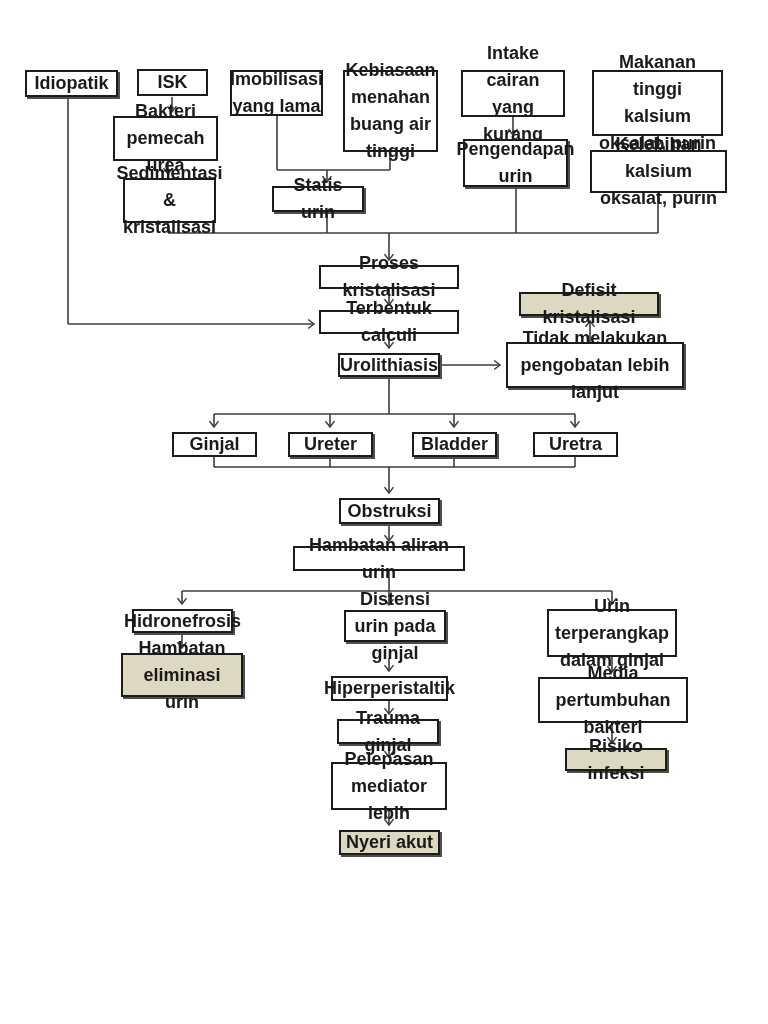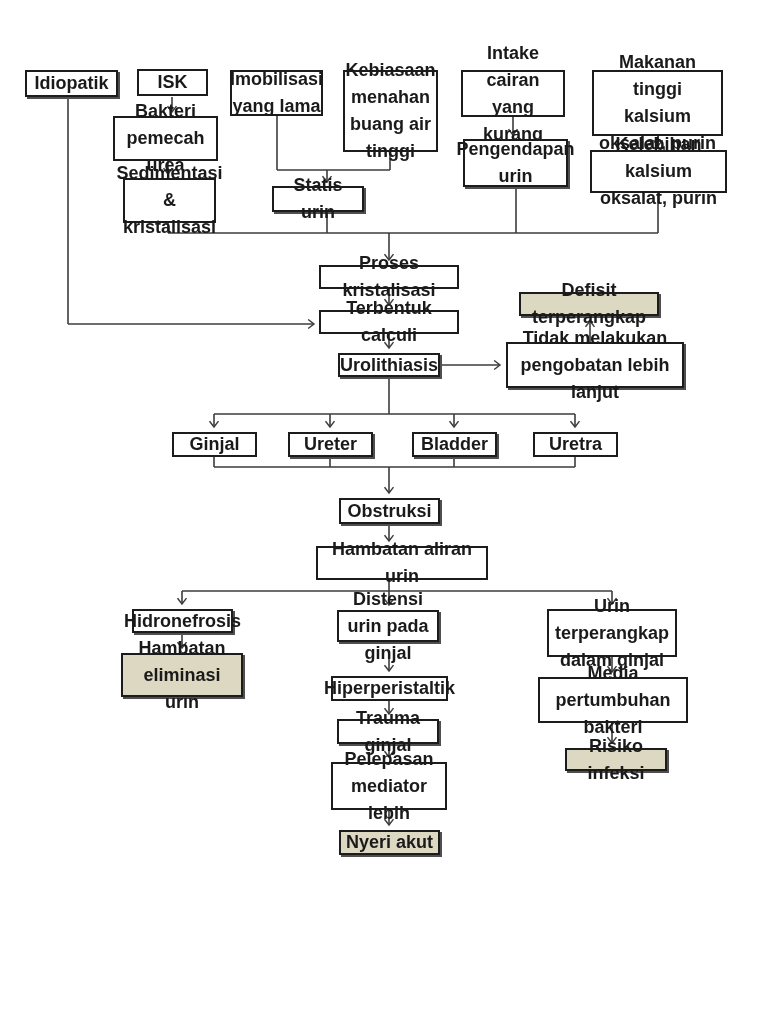--- a/index.html
+++ b/index.html
@@ -75,35 +75,35 @@
   <div class="node" style="left:592px;top:70px;width:131px;height:66px">Makanan tinggi kalsium oksalat, purin</div>
   <div class="node" style="left:113px;top:116px;width:105px;height:45px">Bakteri pemecah urea</div>
   <div class="node sh" style="left:463px;top:139px;width:105px;height:48px">Pengendapan urin</div>
   <div class="node" style="left:590px;top:150px;width:137px;height:43px">Kelebihan kalsium oksalat, purin</div>
   <div class="node" style="left:123px;top:178px;width:93px;height:45px">Sedimentasi &amp; kristalisasi</div>
   <div class="node sh" style="left:272px;top:186px;width:92px;height:26px">Statis urin</div>
 
   <div class="node" style="left:319px;top:265px;width:140px;height:24px">Proses kristalisasi</div>
   <div class="node" style="left:319px;top:310px;width:140px;height:24px">Terbentuk calculi</div>
   <div class="node sh" style="left:338px;top:353px;width:102px;height:24px">Urolithiasis</div>
-  <div class="node hl sh" style="left:519px;top:292px;width:140px;height:24px">Defisit terperangkap</div>
+  <div class="node hl sh" style="left:519px;top:292px;width:140px;height:24px">Defisit kristalisasi</div>
   <div class="node sh" style="left:506px;top:342px;width:178px;height:46px">Tidak melakukan pengobatan lebih lanjut</div>
 
   <div class="node" style="left:172px;top:432px;width:85px;height:25px">Ginjal</div>
   <div class="node sh" style="left:288px;top:432px;width:85px;height:25px">Ureter</div>
   <div class="node sh" style="left:412px;top:432px;width:85px;height:25px">Bladder</div>
   <div class="node" style="left:533px;top:432px;width:85px;height:25px">Uretra</div>
 
   <div class="node sh" style="left:339px;top:498px;width:101px;height:26px">Obstruksi</div>
-  <div class="node" style="left:316px;top:546px;width:172px;height:34px">Hambatan aliran urin</div>
+  <div class="node" style="left:293px;top:546px;width:172px;height:25px">Hambatan aliran urin</div>
 
   <div class="node sh" style="left:132px;top:609px;width:101px;height:24px">Hidronefrosis</div>
   <div class="node hl sh" style="left:121px;top:653px;width:122px;height:44px">Hambatan eliminasi urin</div>
 
-  <div class="node sh" style="left:337px;top:610px;width:102px;height:32px">Distensi urin pada ginjal</div>
+  <div class="node sh" style="left:344px;top:610px;width:102px;height:32px">Distensi urin pada ginjal</div>
   <div class="node" style="left:331px;top:676px;width:117px;height:25px">Hiperperistaltik</div>
   <div class="node sh" style="left:337px;top:719px;width:102px;height:25px">Trauma ginjal</div>
   <div class="node" style="left:331px;top:762px;width:116px;height:48px">Pelepasan mediator lebih</div>
   <div class="node hl sh" style="left:339px;top:830px;width:101px;height:25px">Nyeri akut</div>
 
   <div class="node" style="left:547px;top:609px;width:130px;height:48px">Urin terperangkap dalam ginjal</div>
   <div class="node" style="left:538px;top:677px;width:150px;height:46px">Media pertumbuhan bakteri</div>
   <div class="node hl sh" style="left:565px;top:748px;width:102px;height:23px">Risiko infeksi</div>
 
 </div>

